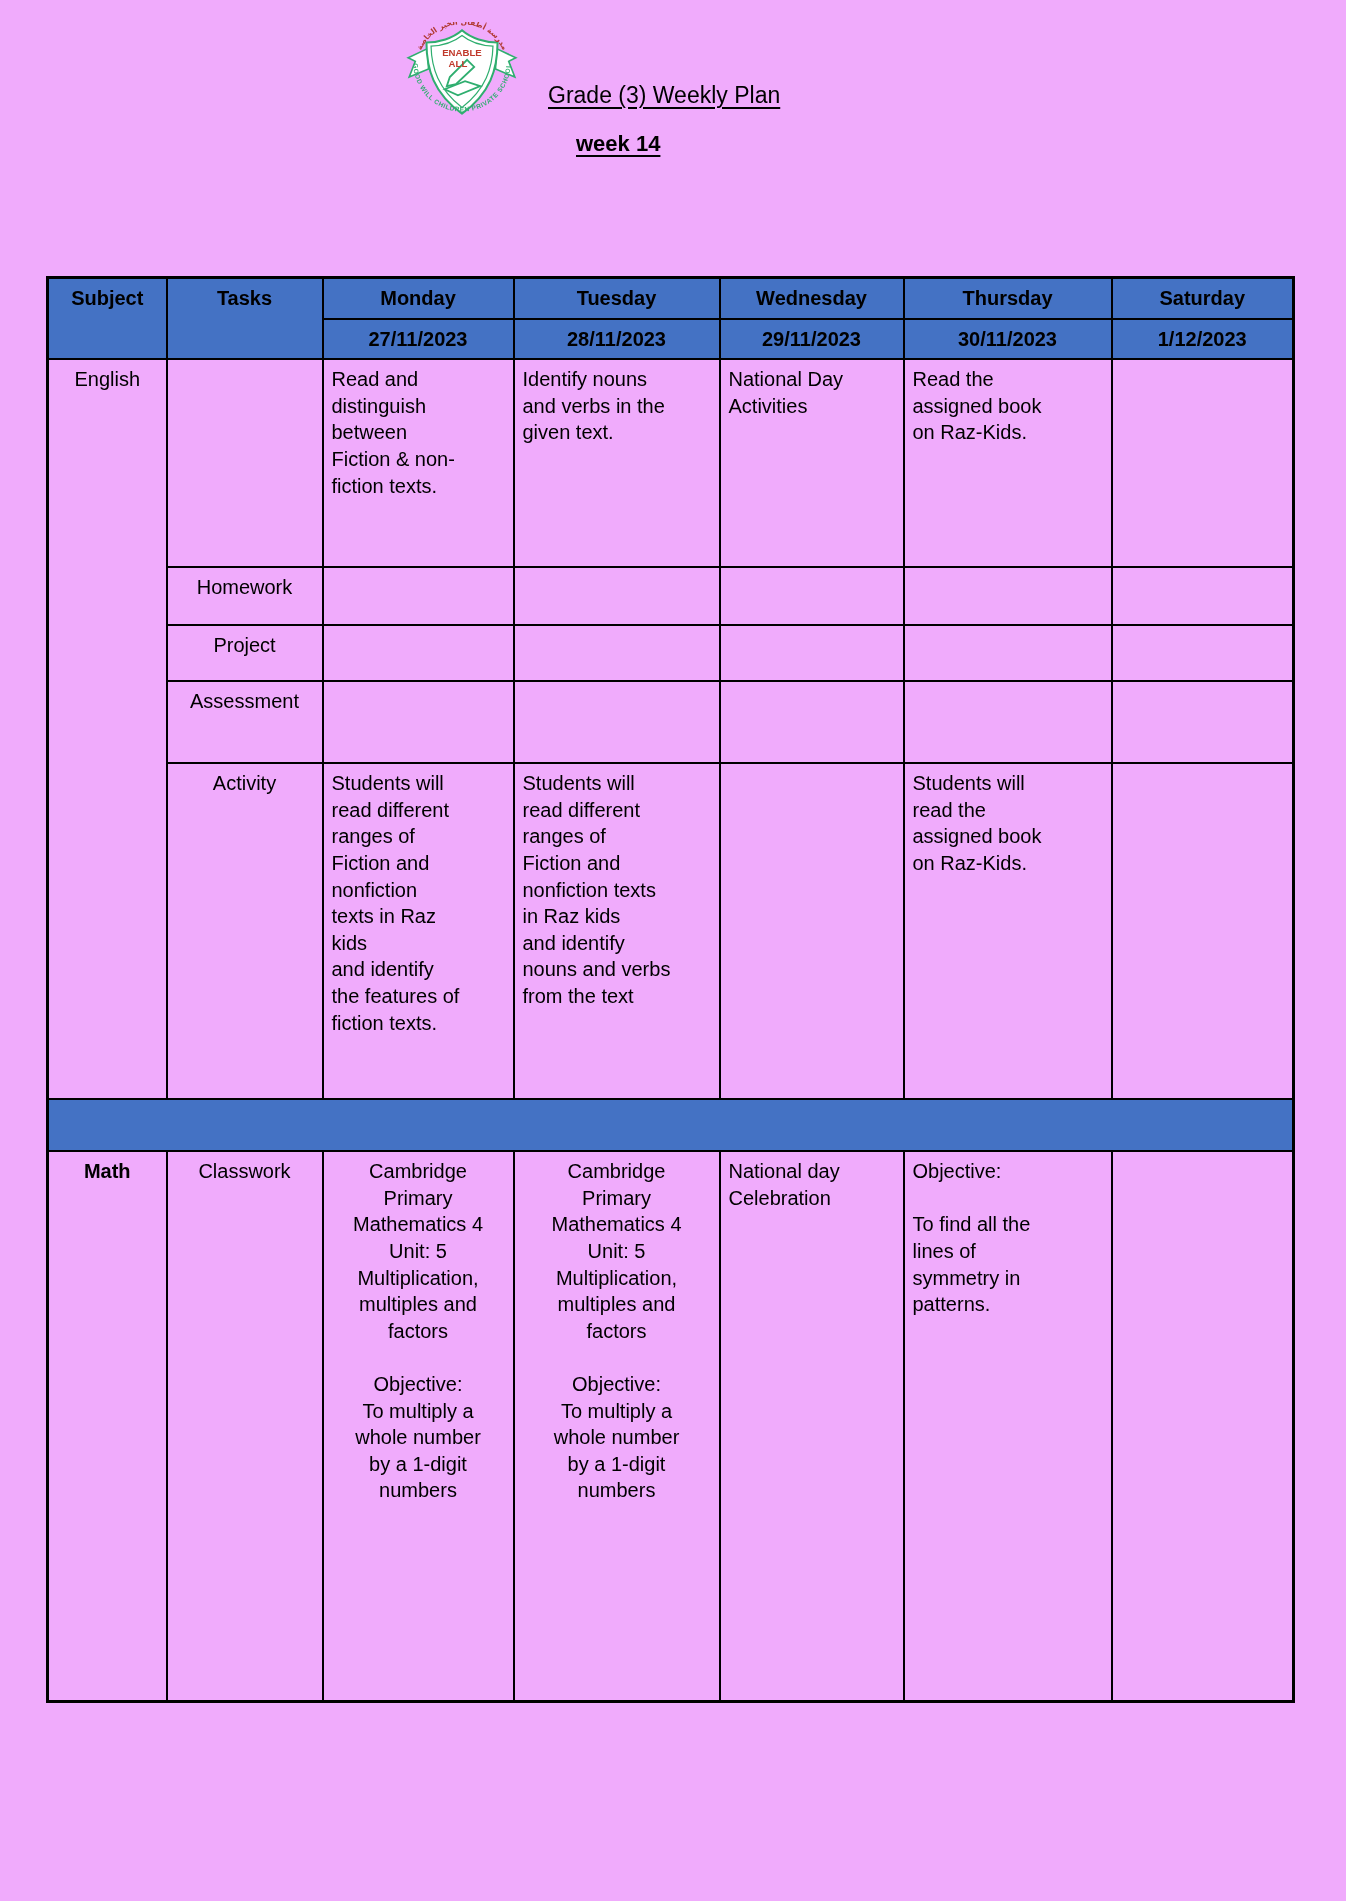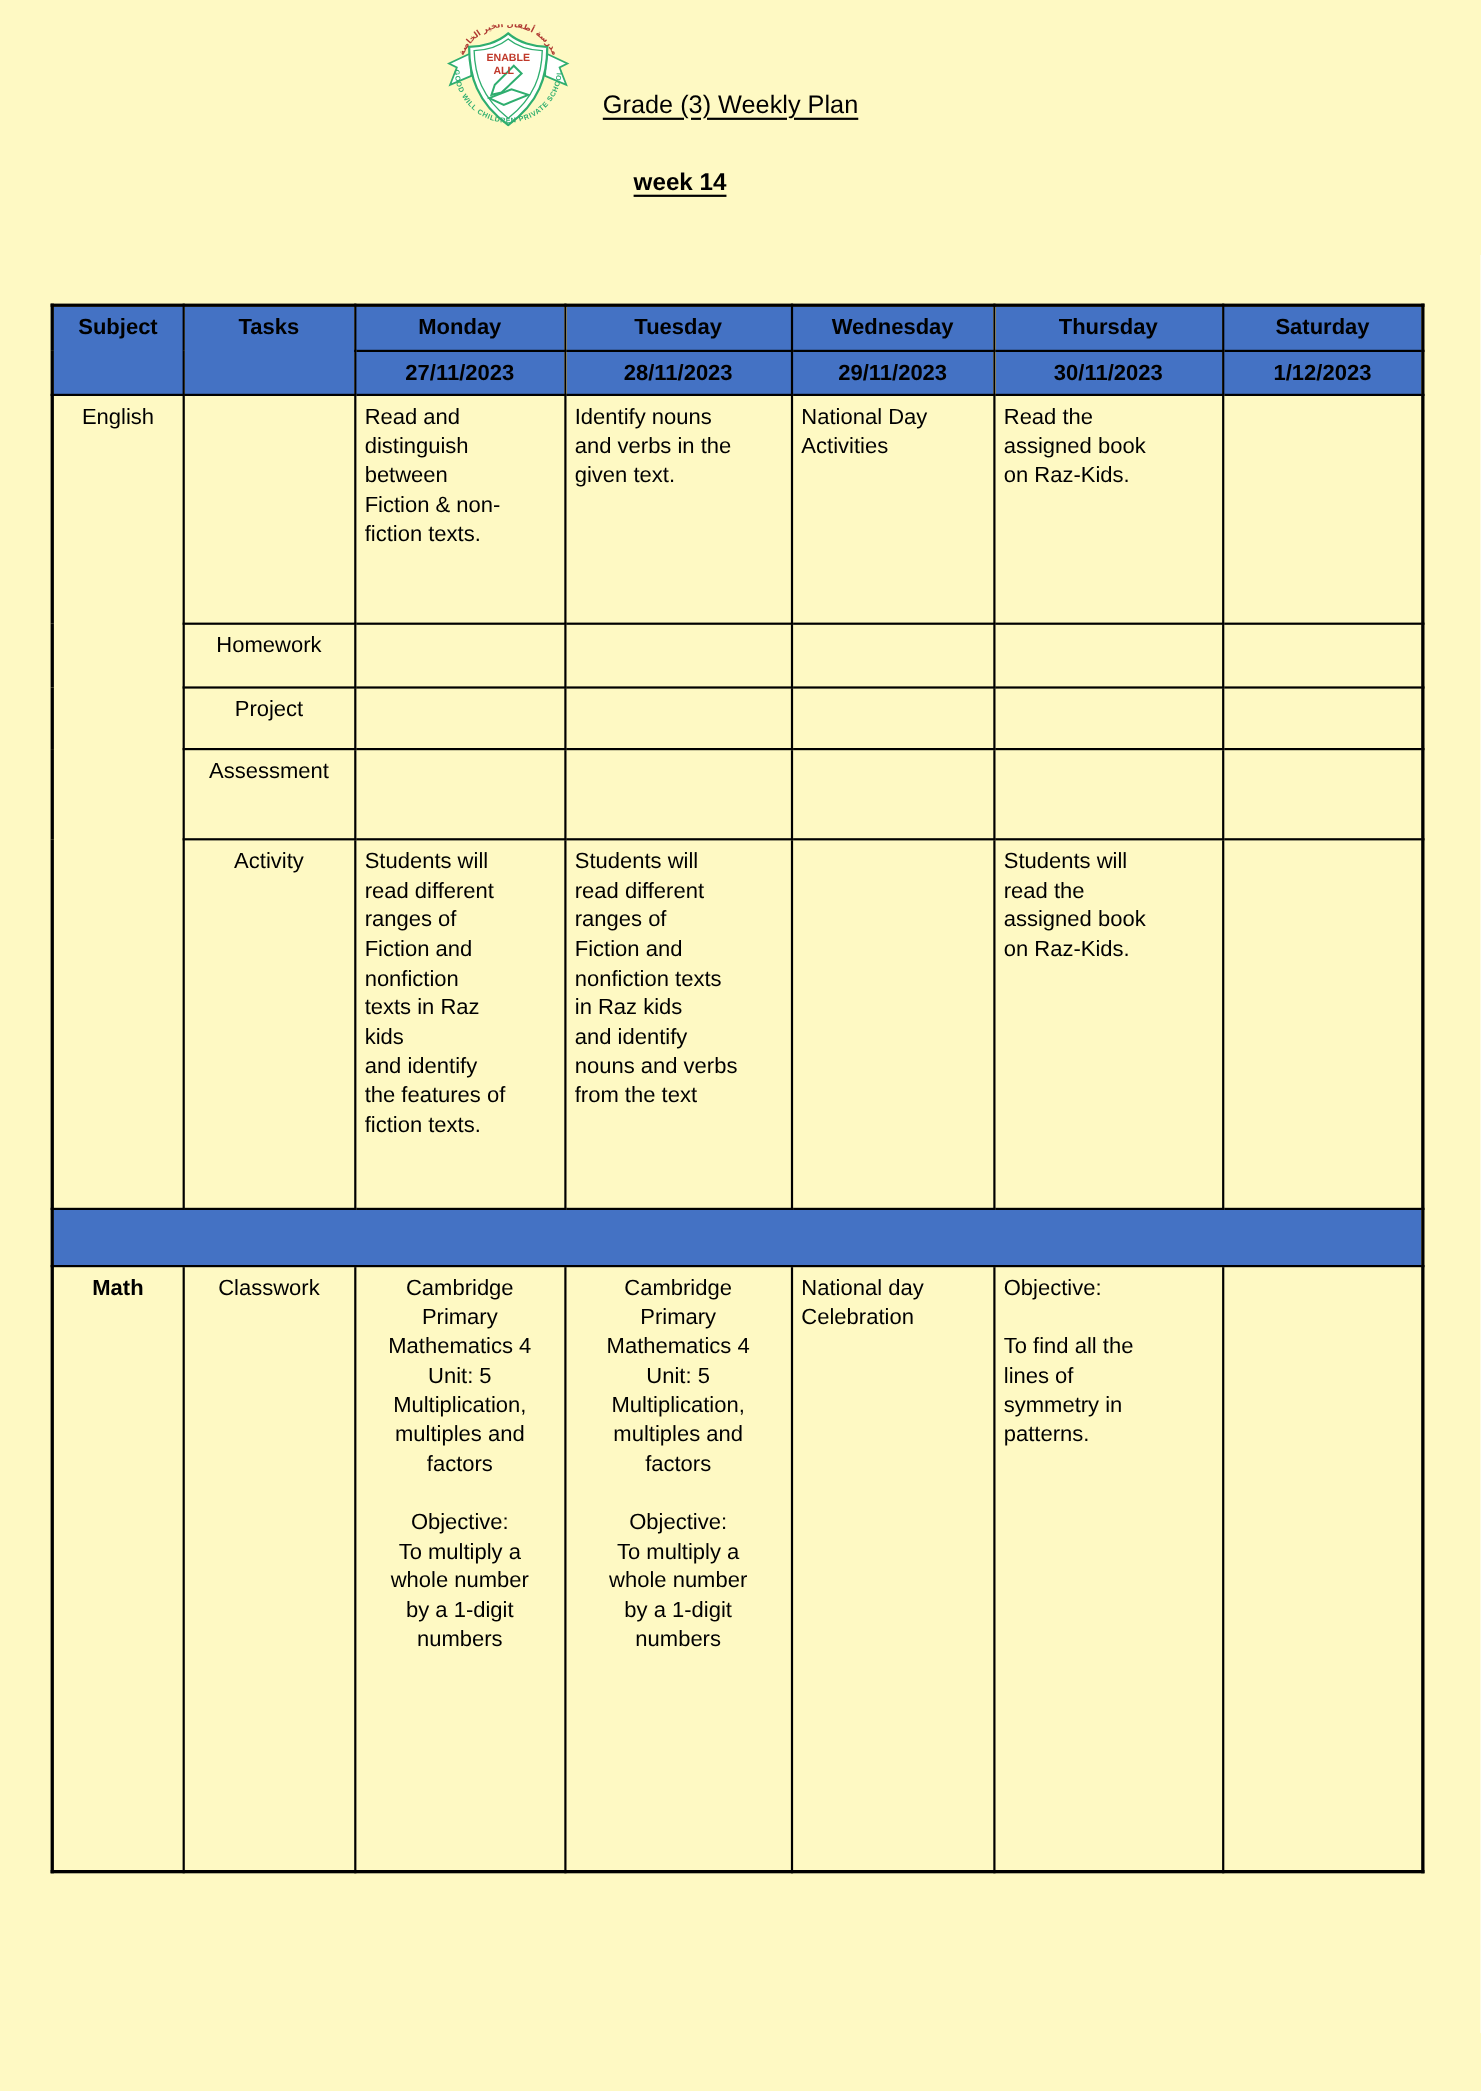--- a/index.html
+++ b/index.html
@@ -1,24 +1,24 @@
 <!DOCTYPE html>
 <html><head>
 <meta charset="utf-8">
 <style>
   html,body{margin:0;padding:0;background:#fff;}
-  .page{position:relative;width:1346px;height:1901px;background:#fef9c3;
+  .page{position:relative;width:1346px;height:1901px;background:#f0abfc;
         font-family:"Liberation Sans","DejaVu Sans",sans-serif;color:#000;overflow:hidden;}
 
   .logo{position:absolute;left:396px;top:22px;width:132px;height:102px;}
 
   .page-title{position:absolute;left:548px;top:82px;font-size:23px;font-weight:normal;
               text-decoration:underline;text-decoration-thickness:2px;text-underline-offset:4px;}
   .page-subtitle{position:absolute;left:576px;top:131px;font-size:22px;font-weight:bold;
-              text-decoration:underline;text-decoration-thickness:2px;text-underline-offset:4px;margin-top:22px;}
+              text-decoration:underline;text-decoration-thickness:2px;text-underline-offset:4px;}
 
   table.plan{position:absolute;left:46px;top:276px;width:1246px;
              border-collapse:collapse;table-layout:fixed;border:3px solid #000;padding-left:25px;}
   table.plan td{border:2px solid #000;padding:6px 8px;font-size:20px;line-height:1.33;
                 vertical-align:top;overflow:hidden;word-wrap:break-word;}
   td.hdr{background:#4472C4;font-weight:bold;text-align:center;vertical-align:top;}
   td.subject{text-align:center;}
   td.subject-bold{text-align:center;font-weight:bold;}
   td.task{text-align:center;}
   td.vmid{vertical-align:middle;}

